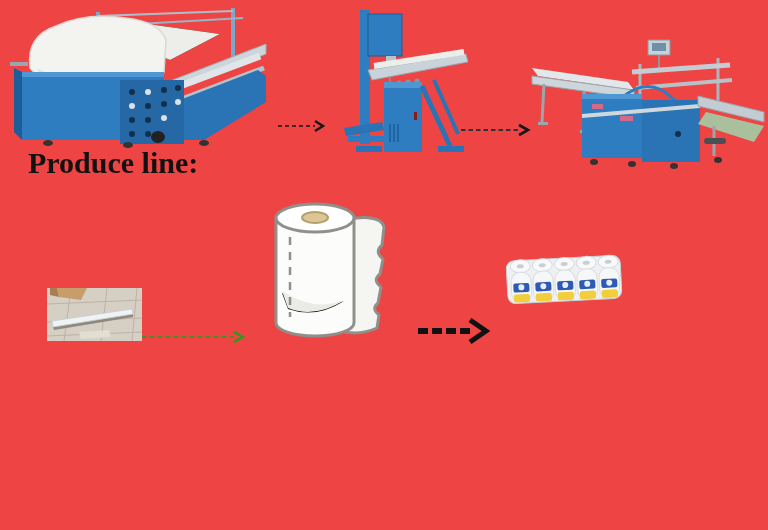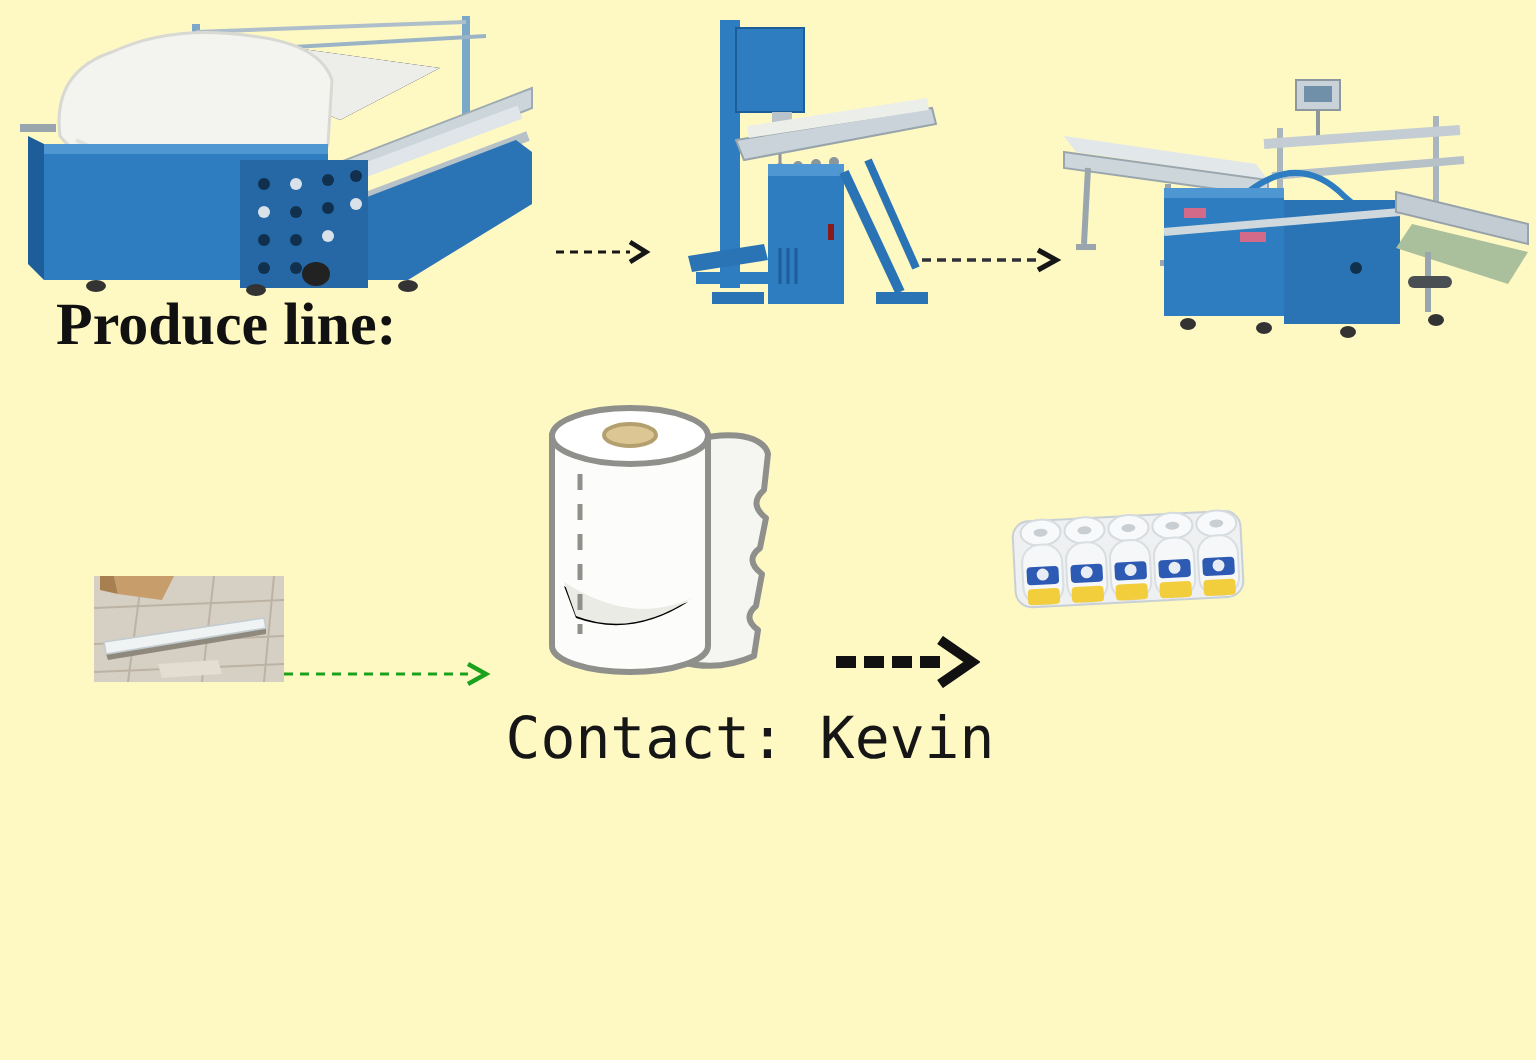--- a/index.html
+++ b/index.html
@@ -1,17 +1,17 @@
 <!DOCTYPE html>
 <html><head>
 <meta charset="utf-8">
 <style>
   html,body{margin:0;padding:0;background:#ffffff;}
   .canvas{
-    position:relative;width:768px;height:530px;background:#fef9c3;
+    position:relative;width:768px;height:530px;background:#ef4444;
     overflow:hidden;font-family:"Liberation Sans",sans-serif;
   }
   .abs{position:absolute;}
   .produce-line{
     position:absolute;left:28px;top:146px;
     font-family:"Liberation Serif",serif;font-weight:bold;
     font-size:30px;color:#111111;white-space:nowrap;
   }
   .ctext{
     position:absolute;transform:translateX(-50%);white-space:nowrap;
@@ -248,15 +248,14 @@
         <circle cx="105" cy="34" r="3" fill="#e8edf5"></circle>
         <rect x="9" y="41" width="16" height="8" rx="2" fill="#f2cd3c"></rect>
         <rect x="31" y="41" width="16" height="8" rx="2" fill="#f2cd3c"></rect>
         <rect x="53" y="41" width="16" height="8" rx="2" fill="#f2cd3c"></rect>
         <rect x="75" y="41" width="16" height="8" rx="2" fill="#f2cd3c"></rect>
         <rect x="97" y="41" width="16" height="8" rx="2" fill="#f2cd3c"></rect>
       </g>
     </g>
   </svg>
 
-  <div class="ctext contact-line1">Contact: Kevin</div>
 
 </div>
 
 </body></html>

